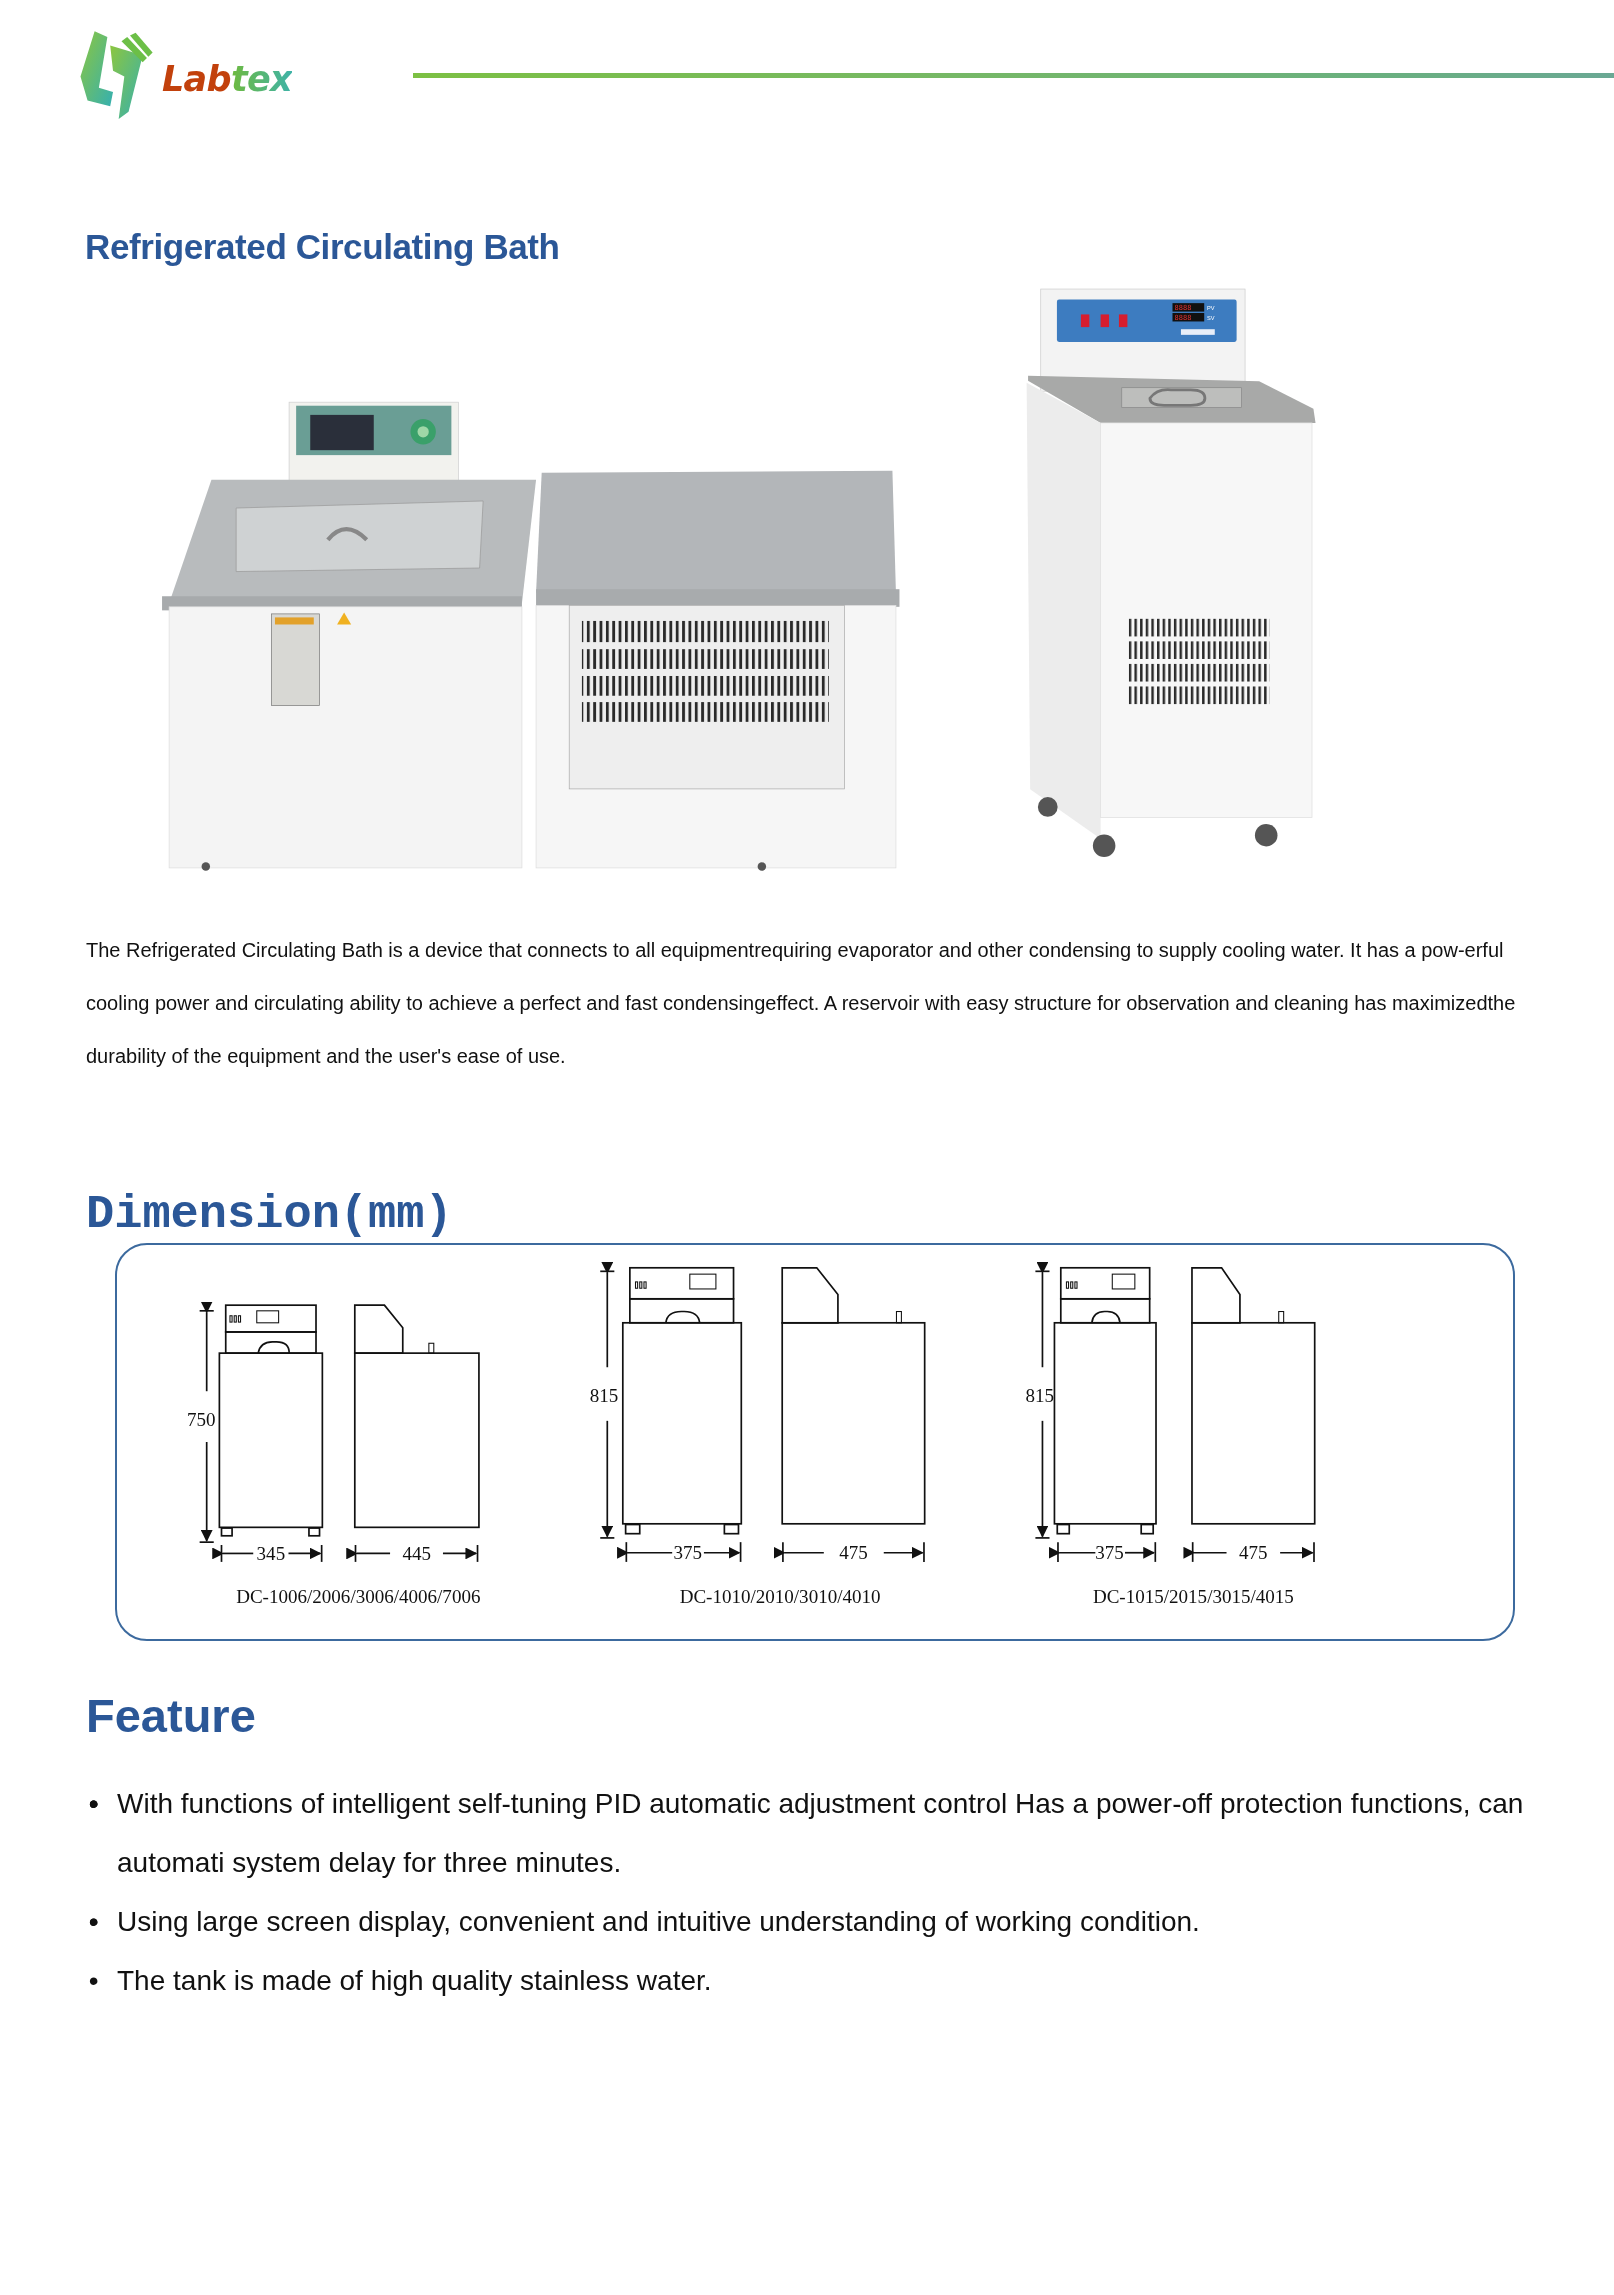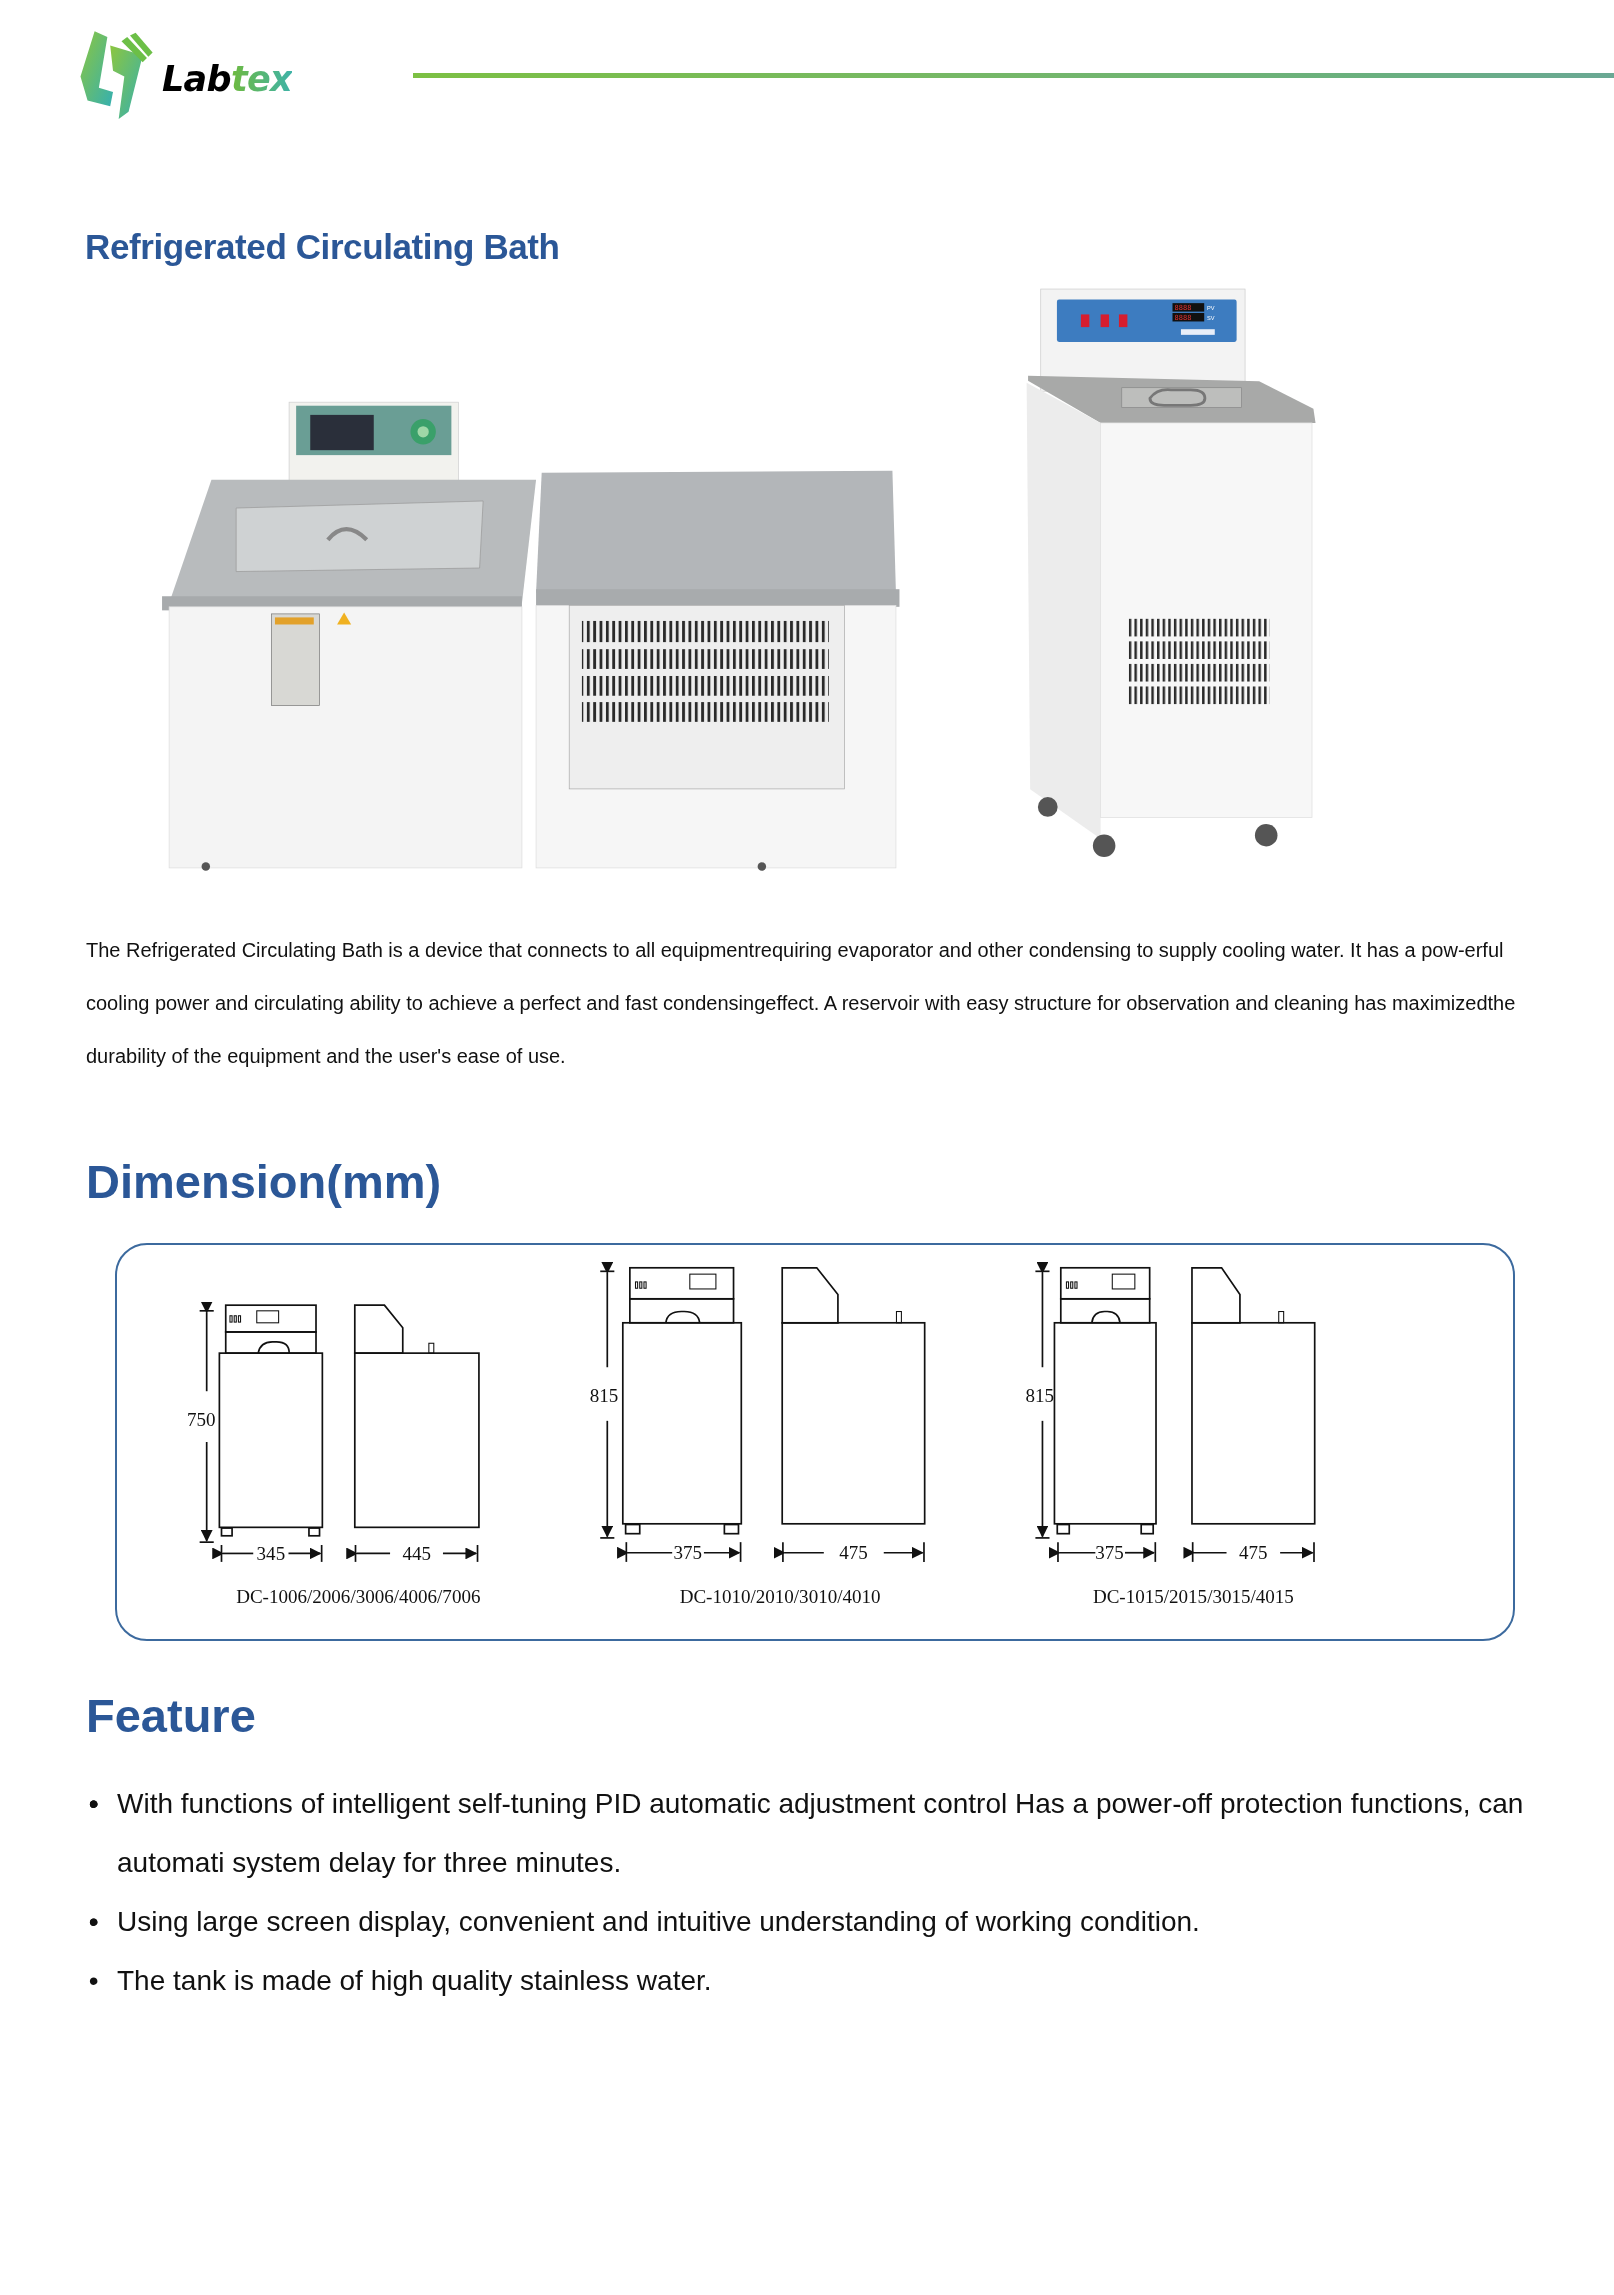--- a/index.html
+++ b/index.html
@@ -3,30 +3,30 @@
   <meta charset="utf-8">
   <style>
     * { box-sizing: border-box; margin: 0; padding: 0; }
     html, body { width: 1615px; height: 2295px; background: #ffffff; overflow: hidden; }
     body { position: relative; font-family: "Liberation Sans", sans-serif; color: #111; }
 
     
     .logo { position: absolute; left: 79px; top: 27px; width: 261px; height: 99px; }
     .logo-word { position: absolute; left: 83px; top: 35px; font-family: "DejaVu Sans", sans-serif;
       font-weight: bold; font-style: italic; font-size: 35px; letter-spacing: -0.7px; line-height: 1; }
-    .logo-word .lab { color: #000000; text-align: right; }
+    .logo-word .lab { color: #c2410c; text-align: right; }
     .logo-word .tex { background: linear-gradient(90deg, #6fba3f, #3fb3a8); -webkit-background-clip: text;
       background-clip: text; color: transparent; }
     .header-rule { position: absolute; left: 413px; top: 73px; width: 1202px; height: 5px;
       background: linear-gradient(90deg, #7cc043 0%, #76b866 45%, #6ab07f 80%, #6aa894 100%); }
 
     
     .h1 { position: absolute; left: 85px; top: 227px; font-size: 35px; font-weight: bold; color: #2b5797; letter-spacing: -0.4px; white-space: nowrap; }
     .h2 { position: absolute; left: 86px; font-size: 47px; font-weight: bold; color: #2b5797; white-space: nowrap; }
-    .h2.dim { top: 1154px; }
+    .h2.dim { top: 1188px; font-family: Liberation Mono, monospace; }
     .h2.feat { top: 1688px; }
 
     
     .photo { position: absolute; }
     .photo-left { left: 155px; top: 381px; width: 748px; height: 494px; }
     .photo-right { left: 1016px; top: 282px; width: 437px; height: 606px; }
 
     
     .desc { position: absolute; left: 86px; top: 924px; width: 1467px; font-size: 20px; line-height: 53px; color: #111; }
 

